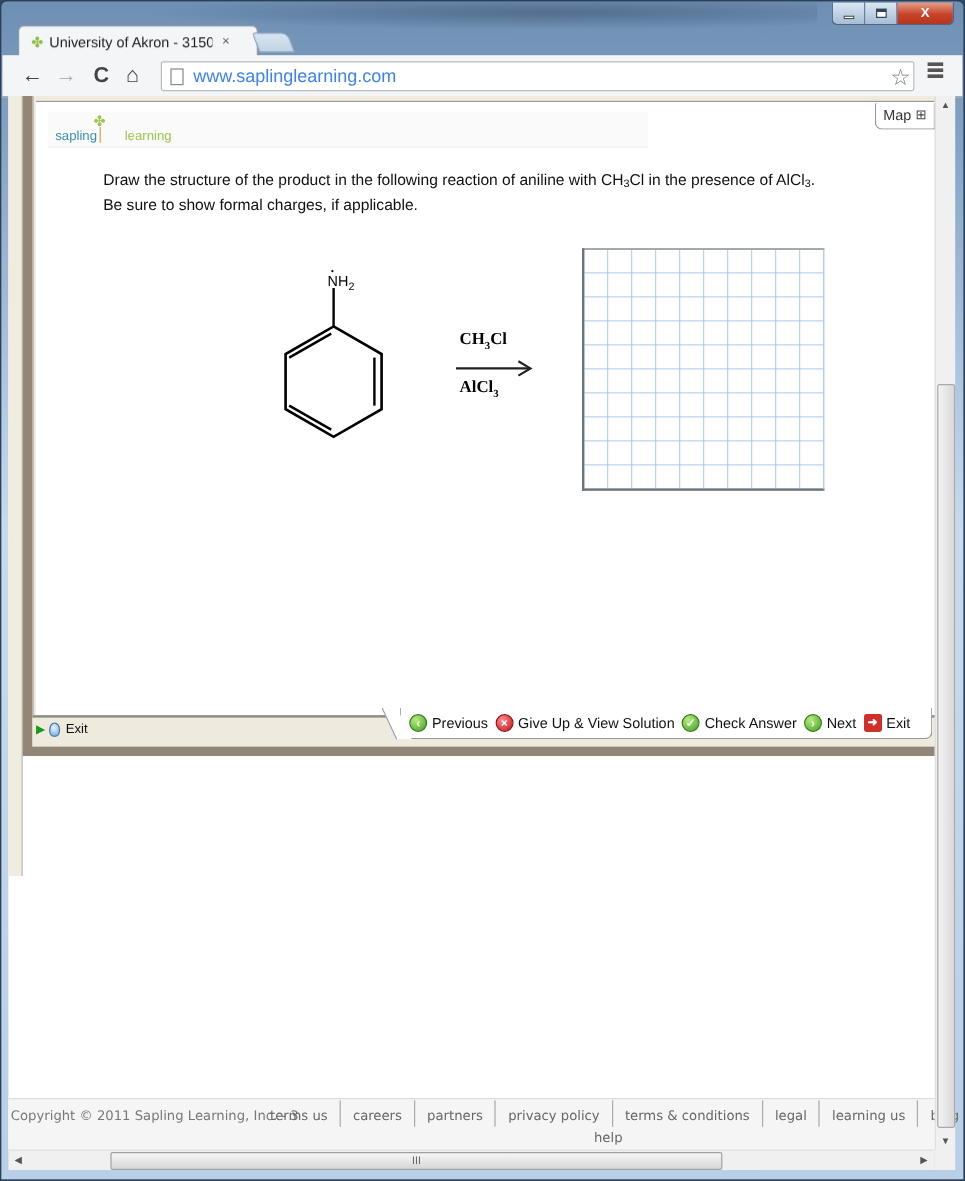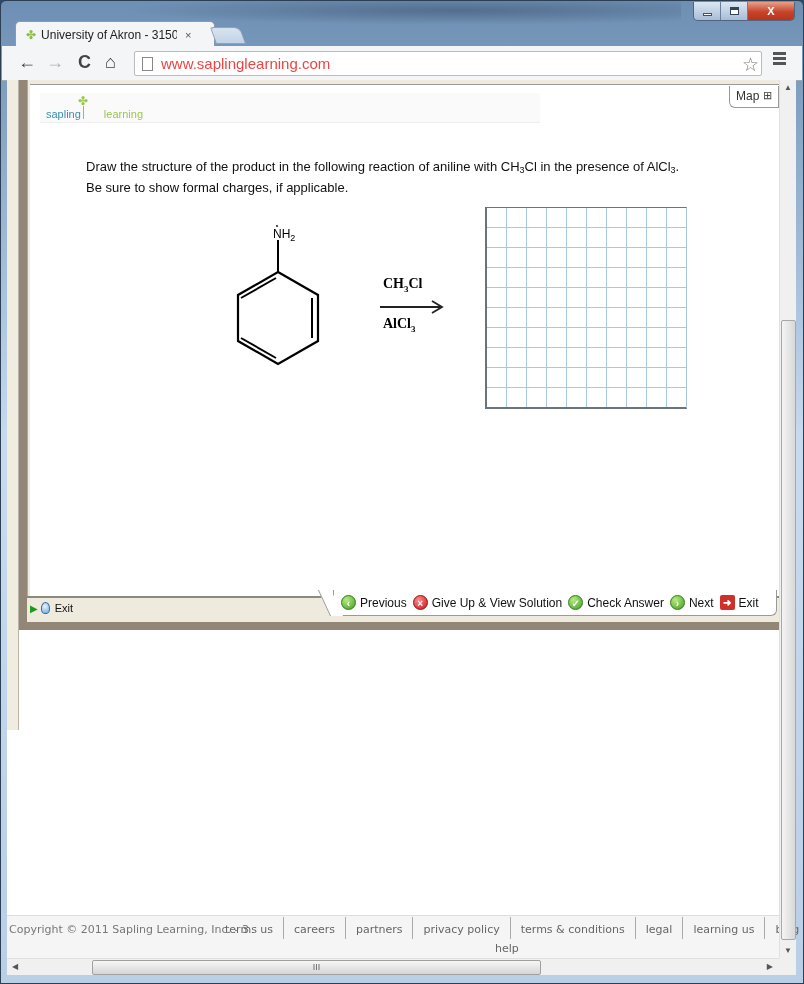--- a/index.html
+++ b/index.html
@@ -24,55 +24,55 @@
   .tab-close { margin-left: 8px; font-size: 11px; color: #555; }
   .newtab { position: absolute; left: 212px; top: 26px; width: 30px; height: 17px; border: 1px solid #8ea3bb; border-radius: 3px 6px 0 0;
     background: linear-gradient(#d8e4f0, #c2d3e6); transform: skewX(20deg); }
 
   .toolbar { position: absolute; left: 1px; top: 45px; width: 800px; height: 35px; background: #f4f5f6; border-bottom: 1px solid #a0a8b0; }
   .nav-btn { position: absolute; top: 6px; font-size: 18px; color: #444; line-height: 20px; }
   .nav-btn.disabled { color: #b0b4b8; }
   .omnibox { position: absolute; left: 132px; top: 5px; width: 628px; height: 25px; background: #fff; border: 1px solid #b8bcc1; border-radius: 2px;
     display: flex; align-items: center; font-size: 15px; }
   .page-icon { width: 11px; height: 14px; border: 1px solid #888; margin: 0 8px 0 7px; background: #fff; position: relative;}
-  .url-host { color: #ef4444; }
+  .url-host { color: #3b82f6; }
   .url-path { color: #777; }
   .star-icon { position: absolute; right: 2px; top: 1px; font-size: 19px; color: #777; }
   .menu-icon { position: absolute; right: 16px; top: 6px; width: 13px; }
   .menu-icon span { display: block; height: 3px; background: #555; margin-bottom: 2px; }
 
   .viewport { position: absolute; left: 7px; top: 80px; width: 788px; height: 878px; background: #fff; }
   .vscroll { position: absolute; left: 779px; top: 80px; width: 17px; height: 878px; background: #f0f0f0; border-left: 1px solid #e0e0e0; }
   .vscroll .thumb { position: absolute; left: 1px; top: 240px; width: 15px; height: 620px; background: linear-gradient(90deg, #f4f4f4, #d8d8d8); border: 1px solid #a8a8a8; border-radius: 2px; }
   .vscroll .arrow-up { position:absolute; top:3px; left:4px; font-size:8px; color:#555;}
   .vscroll .arrow-down { position:absolute; bottom:3px; left:4px; font-size:8px; color:#555;}
 
   .hscroll { position: absolute; left: 7px; top: 958px; width: 772px; height: 17px; background: #f0f0f0; border-top: 1px solid #e0e0e0; }
-  .hscroll .thumb { position: absolute; left: 85px; top: 1px; width: 449px; height: 15px; background: linear-gradient(#f6f6f6, #d6d6d6); border: 1px solid #a0a0a0; border-radius: 2px; text-align:center; font-size: 9px; color:#666; line-height: 13px; }
+  .hscroll .thumb { position: absolute; left: 85px; top: 1px; width: 510px; height: 15px; background: linear-gradient(#f6f6f6, #d6d6d6); border: 1px solid #a0a0a0; border-radius: 2px; text-align:center; font-size: 9px; color:#666; line-height: 13px; }
   .hscroll .arrow-l { position:absolute; left:5px; top:3px; font-size:8px; color:#555;}
   .hscroll .arrow-r { position:absolute; right:6px; top:3px; font-size:8px; color:#555;}
   .corner { position:absolute; left:779px; top:958px; width:17px; height:17px; background:#f0f0f0; }
 
   
   .left-rail { position: absolute; left: 7px; top: 80px; width: 12px; height: 650px; background: #f0ece0; border-right: 1px solid #b8b4a8; }
   .frame-outer { position: absolute; left: 19px; top: 80px; width: 760px; height: 550px; background: #928777; }
   .frame-inner { position: absolute; left: 27px; top: 80px; width: 752px; height: 542px; background: #eeeadd; border-left: 1px solid #aaa; }
   .content { position: absolute; left: 30px; top: 84px; width: 749px; height: 512px; background: #fff; border-top: 1px solid #999; }
 
   .logo-band { position: absolute; left: 40px; top: 93px; width: 500px; height: 30px; background: #fafafa; border-bottom: 1px solid #eee; }
   .logo { position: absolute; left: 46px; top: 96px; font-size: 11px; color: #3a8fb0; display:flex; align-items:flex-end; height: 24px;}
   .logo .sprout { position:absolute; left:32px; top:-2px; color:#9bc84a; font-size: 12px; }
   .logo .stem { display:inline-block; width: 1px; height: 13px; background: #cfa64a; margin: 0 2px 1px 2px; }
   .logo .learn { color: #9bc84a; margin-left: 18px; }
 
   .map-btn { position: absolute; left: 729px; top: 86px; width: 50px; height: 22px; background: #fff; border: 1px solid #999; border-top: none; border-radius: 0 0 0 6px;
     font-size: 12px; color: #333; padding: 3px 0 0 6px; }
   .map-icon { position:absolute; left: 33px; top: 3px; font-size: 11px; color: #444; }
 
-  .question { position: absolute; left: 86px; top: 158px; width: 680px; font-size: 13px; color: #111; line-height: 17px; }
+  .question { position: absolute; left: 86px; top: 141px; width: 680px; font-size: 13px; color: #111; line-height: 17px; }
   .question sub { font-size: 9px; vertical-align: -2px; }
 
   .molecule { position: absolute; left: 220px; top: 215px; width: 120px; height: 160px; }
   .nh2 { position: absolute; left: 273px; top: 227px; font-size: 12px; color: #000; }
   .nh2 sub { font-size: 9px; }
   .reagent1 { position: absolute; left: 383px; top: 276px; font-family: "Liberation Serif", serif; font-weight: bold; font-size: 14px; }
   .reagent2 { position: absolute; left: 383px; top: 316px; font-family: "Liberation Serif", serif; font-weight: bold; font-size: 14px; }
   .reagent1 sub, .reagent2 sub { font-size: 9px; }
   .arrow { position: absolute; left: 380px; top: 298px; width: 65px; height: 16px; }
 

